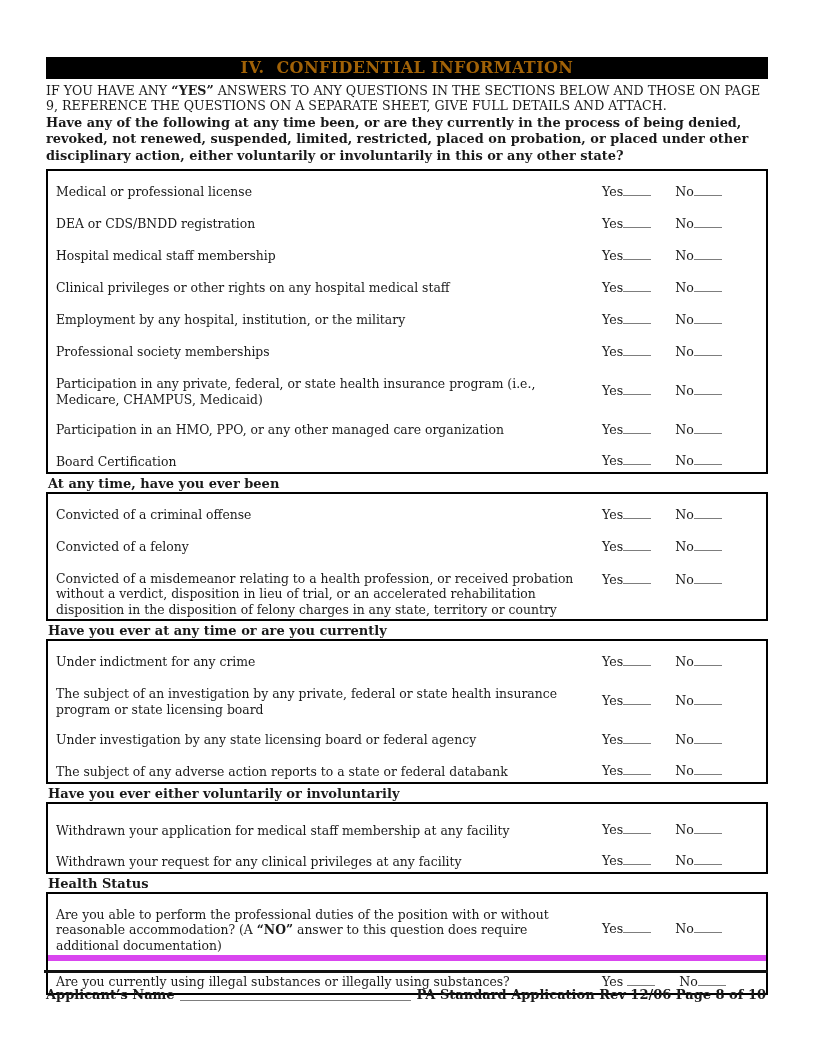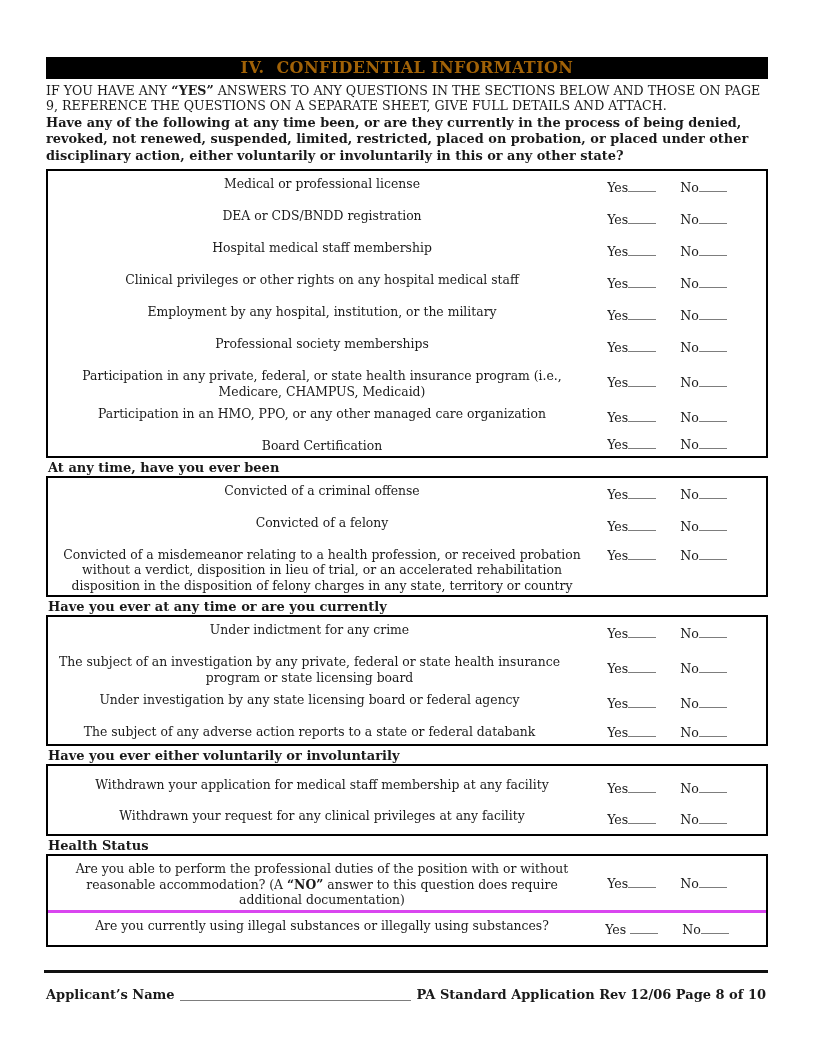--- a/index.html
+++ b/index.html
@@ -12,41 +12,41 @@
 
   .titlebar{
     background:#000;color:#a16207;height:22px;line-height:22px;
     text-align:center;font-weight:bold;font-size:16px;letter-spacing:.4px;
   }
   .intro{margin:4px 0 0 0;font-size:12.6px;line-height:1.22;}
   .main-question{margin:1px 0 4px 0;font-size:12.9px;font-weight:bold;line-height:1.3;}
 
   .section-header{font-weight:bold;font-size:13px;padding:2px 0 1px 2px;}
   .box{border:2px solid #000;background:#fff;}
-  .row{display:flex;box-sizing:border-box;padding:2px 34px 2px 8px;text-align:center;}
+  .row{display:flex;box-sizing:border-box;padding:10px 34px 2px 8px;}
   .q{flex:1;font-size:12.4px;line-height:1.25;padding:3px 14px 0 0;}
   .yn{width:130px;flex:none;align-self:center;white-space:nowrap;font-size:12.6px;}
   .blank{
     display:inline-block;width:28px;height:12px;
     border-bottom:1.4px solid #7d7d7d;
   }
   .gap{display:inline-block;width:24px;}
   .yn.spaced .blank-yes{margin-left:4px;}
 
   
   .sec-0 .row{min-height:32px;}
   .sec-0 .row:last-child{min-height:19px;}
   .sec-1 .row{min-height:32px;}
   .sec-1 .row:last-child .yn{align-self:flex-start;margin-top:3px;}
   .sec-2 .row{min-height:32px;gap:25px;}
   .sec-2 .row:last-child{min-height:25px;}
   .sec-3 .row{min-height:31px;}
   .sec-3 .row:first-child{margin-top:6px;}
   .sec-4 .row{min-height:32px;}
-  .sec-4 .row:first-child{border-bottom:3px solid #d946ef;}
+  .sec-4 .row:first-child{border-bottom:6px solid #d946ef;}
 
   .footer-rule{position:absolute;left:44px;top:970px;width:724px;height:3px;background:#111;}
   .footer{
     position:absolute;left:46px;top:986px;width:720px;
     display:flex;align-items:flex-end;
     font-size:13px;font-weight:bold;
   }
   .f-label{white-space:nowrap;}
   .f-line{flex:1;height:14px;border-bottom:1.3px solid #7d7d7d;margin:0 5px 1px 5px;}
   .f-right{white-space:nowrap;}

